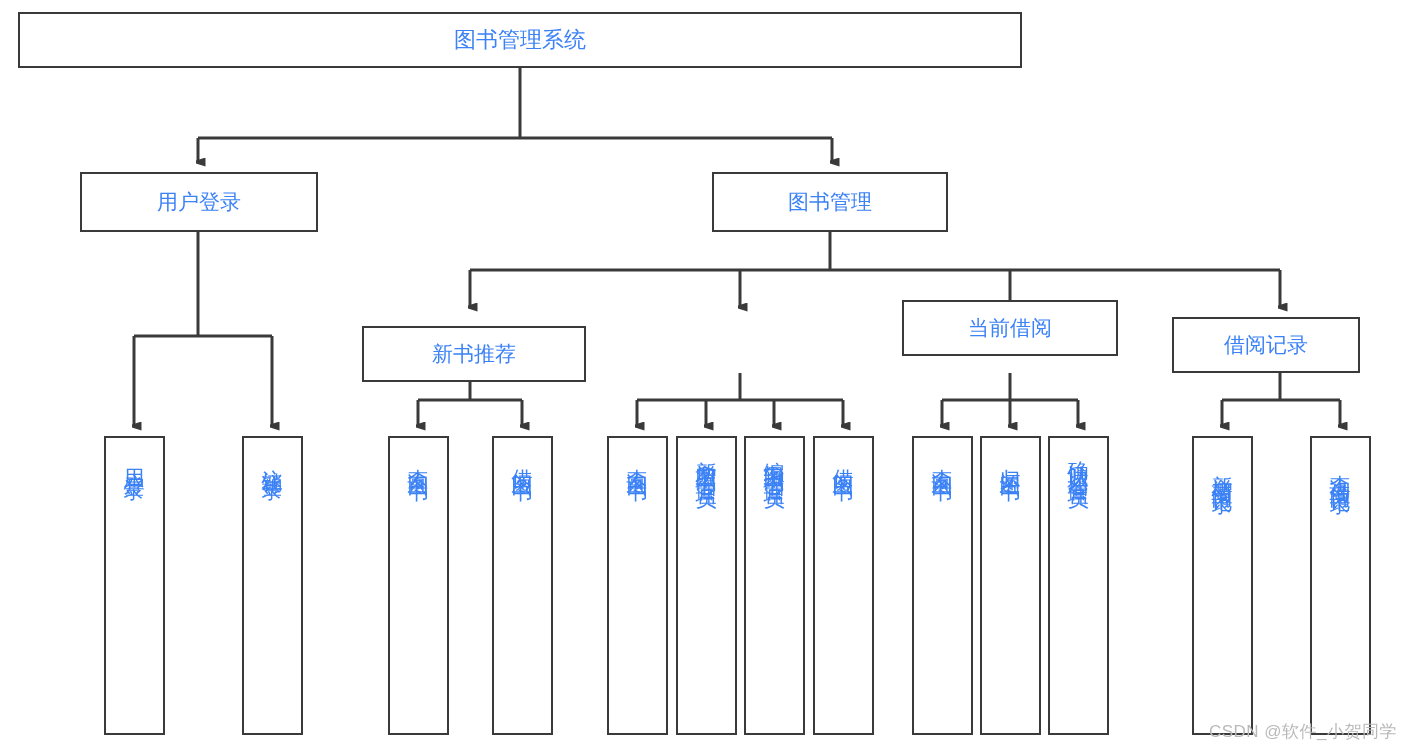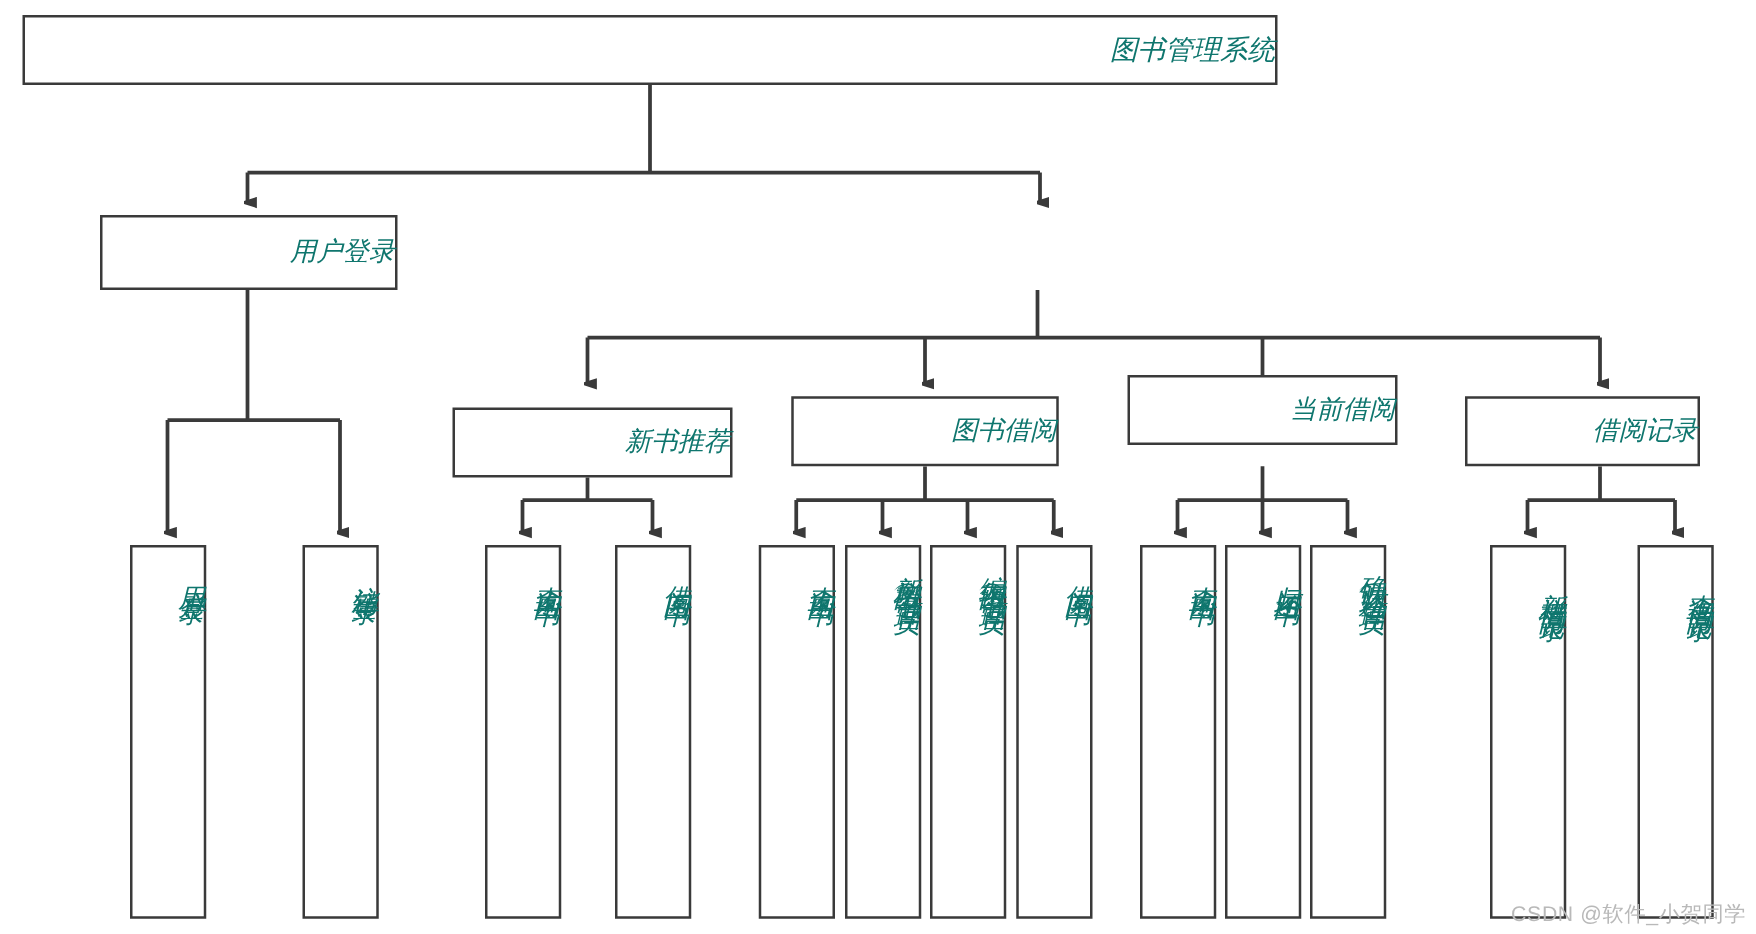--- a/index.html
+++ b/index.html
@@ -25,23 +25,22 @@
     height: 747px;
     pointer-events: none;
   }
   .node {
     position: absolute;
     box-sizing: border-box;
     background: #ffffff;
     border: 2px solid #3a3a3a;
     display: flex;
     align-items: center;
-    justify-content: flex-end;
-    color: #0f766e;
-    font-style: italic;
+    justify-content: center;
+    color: #3b82f6;
   }
   .node .label {
     text-align: center;
     line-height: 1.15;
     white-space: nowrap;
   }
   .node.horiz .label {
     font-size: 21px;
   }
   .node.root .label {
@@ -125,26 +124,26 @@
     </g>
   </svg>
 
   <div class="node root horiz" style="left:18px; top:12px; width:1004px; height:56px;">
     <span class="label">图书管理系统</span>
   </div>
 
   <div class="node horiz" style="left:80px; top:172px; width:238px; height:60px;">
     <span class="label">用户登录</span>
   </div>
+  <div class="node horiz" style="left:712px; top:172px; width:236px; height:60px;">
+    <span class="label">图书管理</span>
+  </div>
 
   <div class="node horiz" style="left:362px; top:326px; width:224px; height:56px;">
     <span class="label">新书推荐</span>
-  </div>
-  <div class="node horiz" style="left:633px; top:317px; width:214px; height:56px;">
-    <span class="label">图书借阅</span>
   </div>
   <div class="node horiz" style="left:902px; top:300px; width:216px; height:56px;">
     <span class="label">当前借阅</span>
   </div>
   <div class="node horiz" style="left:1172px; top:317px; width:188px; height:56px;">
     <span class="label">借阅记录</span>
   </div>
 
   <div class="node vert" style="left:104px; top:436px; width:61px; height:299px;">
     <span class="label">用户登录</span>

